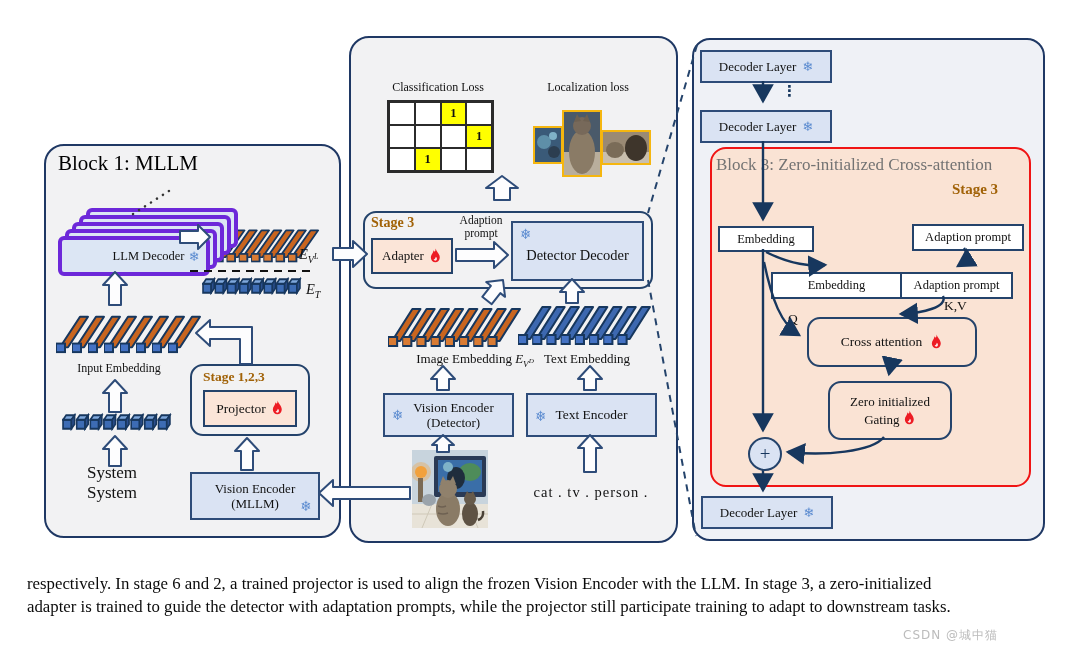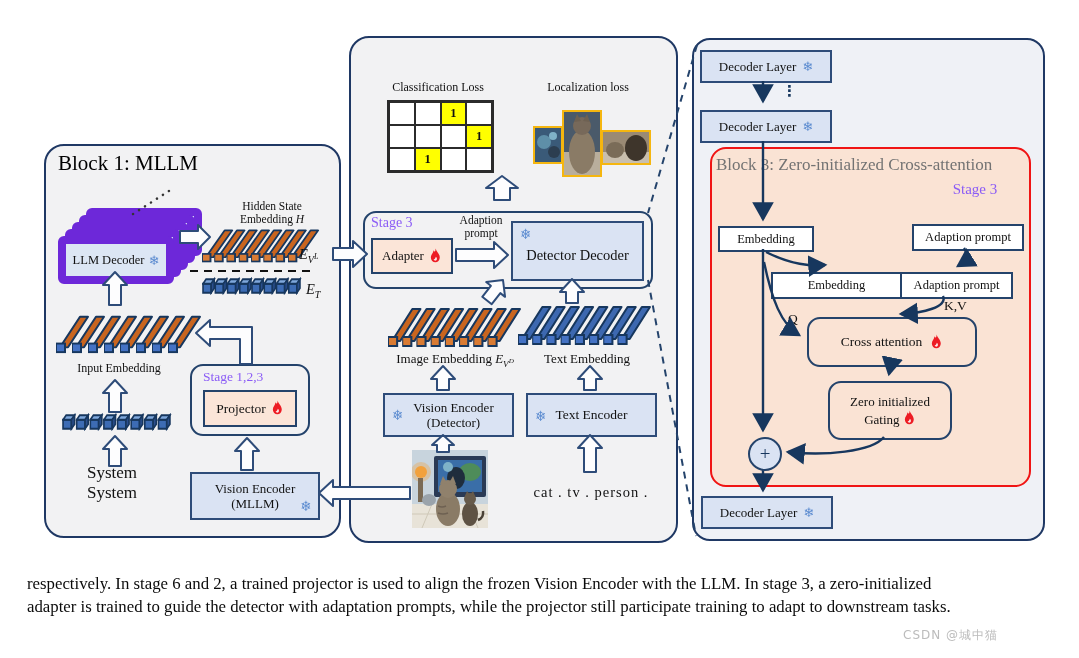--- a/index.html
+++ b/index.html
@@ -8,37 +8,37 @@
   .abs{position:absolute;}
   .panel{position:absolute;border:2.5px solid #1F3864;border-radius:20px;background:#F2F2F3;}
   .panel3{position:absolute;border:2.5px solid #1F3864;border-radius:18px;background:#EFF1F6;}
   .inner3{position:absolute;border:2.5px solid #F01414;border-radius:16px;background:#FAE3D4;}
   .btitle{position:absolute;font-size:21px;color:#000;white-space:nowrap;}
   .box{position:absolute;background:#DAE3F3;border:2px solid #2E4C79;display:flex;align-items:center;justify-content:center;text-align:center;}
   .wbox{position:absolute;background:#ffffff;border:2px solid #24436B;display:flex;align-items:center;justify-content:center;text-align:center;}
   .pbox{position:absolute;background:#FBE5D8;border:2px solid #24436B;display:flex;align-items:center;justify-content:center;gap:5px;}
   .rbox{position:absolute;background:transparent;border:2.5px solid #24436B;border-radius:13px;}
   .lbl{position:absolute;text-align:center;white-space:nowrap;}
-  .stage-red{position:absolute;color:#8b5cf6;font-weight:normal;white-space:nowrap;}
+  .stage-red{position:absolute;color:#a16207;font-weight:bold;white-space:nowrap;}
   .snow{color:#5B8BD0;font-family:"DejaVu Sans",sans-serif;}
   .tok{position:absolute;}
   .flame{width:13px;height:17px;flex:0 0 auto;}
   .mvar{font-style:italic;}
   sub.ms{font-size:70%;font-style:italic;}
   sub.ms sup{font-size:78%;font-style:italic;}
   #caption{position:absolute;left:27px;top:573px;width:1035px;font-size:16.8px;line-height:22.6px;color:#0b0b0b;}
   #watermark{position:absolute;left:903px;top:627px;font-size:12px;letter-spacing:1px;
              color:rgba(175,175,175,.85);font-family:"DejaVu Sans",sans-serif;white-space:nowrap;}
   .cells{position:absolute;display:grid;grid-template-columns:repeat(4,1fr);grid-auto-rows:1fr;
          border:2px solid #2B2B2B;background:#fff;}
   .cells .cell{border:1px solid #2B2B2B;display:flex;align-items:center;justify-content:center;
                font-size:12.5px;font-weight:bold;}
   .cells .on{background:#FFFF00;}
   .thumb{position:absolute;border:2.5px solid #F5B60F;}
-  .stackcard{position:absolute;width:100px;height:32px;background:#DCE6F4;border:8px solid #6d28d9;border-radius:6px;}
+  .stackcard{position:absolute;width:100px;height:32px;background:#DCE6F4;border:4px solid #6d28d9;border-radius:6px;padding-left:44px;}
   svg{display:block;}
   #overlay{position:absolute;left:0;top:0;z-index:6;pointer-events:none;}
   .z3{z-index:3;}
 </style>
 </head>
 <body>
 
 <div id="stage">
 
   <svg width="0" height="0" style="position:absolute" aria-hidden="true">
@@ -72,24 +72,20 @@
 
   <div class="stackcard z3" style="left:86px;top:208px;"></div>
   <div class="stackcard z3" style="left:79px;top:215px;"></div>
   <div class="stackcard z3" style="left:72px;top:222px;"></div>
   <div class="stackcard z3" style="left:65px;top:229px;"></div>
   <div class="stackcard z3" style="left:58px;top:236px;display:flex;align-items:center;justify-content:center;gap:4px;font-size:12.5px;">
     <span>LLM Decoder</span>
       <span class="snow" style="font-size:13px;">❄</span>
   </div>
 
-  <div class="lbl" style="left:214px;top:200px;width:116px;font-size:11.5px;line-height:13px;">
-    <div>Hidden State</div>
-    <div><span>Embedding</span> <span class="mvar">H</span></div>
-  </div>
 
   <svg class="tok" style="left:202px;top:227px;width:118px;height:37px;" preserveAspectRatio="none" viewBox="0 0 125 44">
       <use href="#tok-bar-orange" x="0" width="34" height="44"></use>
       <use href="#tok-bar-orange" x="13" width="34" height="44"></use>
       <use href="#tok-bar-orange" x="26" width="34" height="44"></use>
       <use href="#tok-bar-orange" x="39" width="34" height="44"></use>
       <use href="#tok-bar-orange" x="52" width="34" height="44"></use>
       <use href="#tok-bar-orange" x="65" width="34" height="44"></use>
       <use href="#tok-bar-orange" x="78" width="34" height="44"></use>
       <use href="#tok-bar-orange" x="91" width="34" height="44"></use>
@@ -223,21 +219,21 @@
   <svg class="tok" style="left:518px;top:303px;width:134px;height:44px;" preserveAspectRatio="none" viewBox="0 0 132 44">
       <use href="#tok-bar-blue" x="0" width="34" height="44"></use>
       <use href="#tok-bar-blue" x="14" width="34" height="44"></use>
       <use href="#tok-bar-blue" x="28" width="34" height="44"></use>
       <use href="#tok-bar-blue" x="42" width="34" height="44"></use>
       <use href="#tok-bar-blue" x="56" width="34" height="44"></use>
       <use href="#tok-bar-blue" x="70" width="34" height="44"></use>
       <use href="#tok-bar-blue" x="84" width="34" height="44"></use>
       <use href="#tok-bar-blue" x="98" width="34" height="44"></use>
     </svg>
-  <div class="lbl" style="left:390px;top:351px;width:130px;font-size:13px;">
+  <div class="lbl" style="left:410px;top:351px;width:130px;font-size:13px;">
     <span>Image Embedding </span><span class="mvar">E</span><sub class="ms"><span>V</span><sup>D</sup></sub>
   </div>
   <div class="lbl" style="left:528px;top:351px;width:118px;font-size:13px;">Text Embedding</div>
 
   <div class="box" style="left:383px;top:393px;width:127px;height:40px;font-size:13px;line-height:15px;">
     <span class="snow" style="position:absolute;left:7px;top:13px;font-size:14px;">❄</span>
     <div style="margin-left:10px;">
       <div>Vision Encoder</div>
       <div>(Detector)</div>
     </div>

